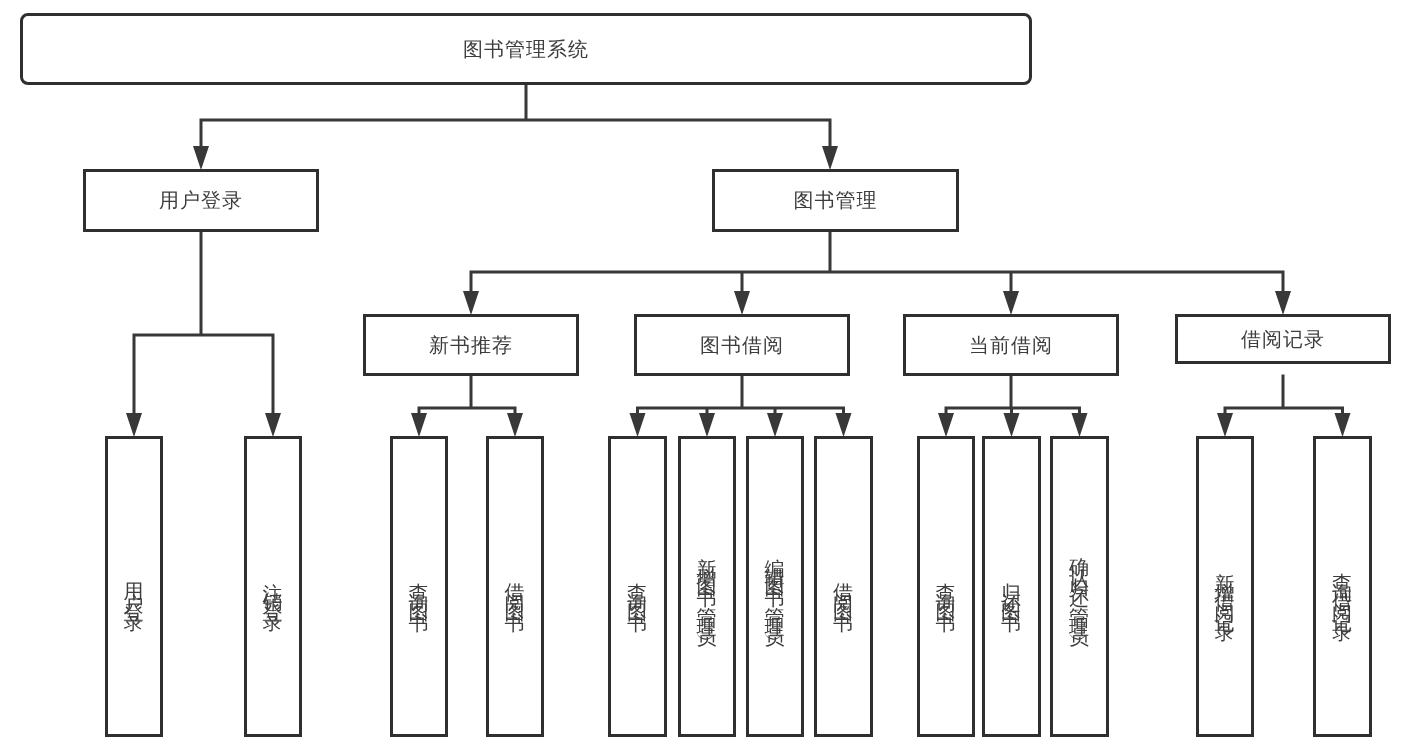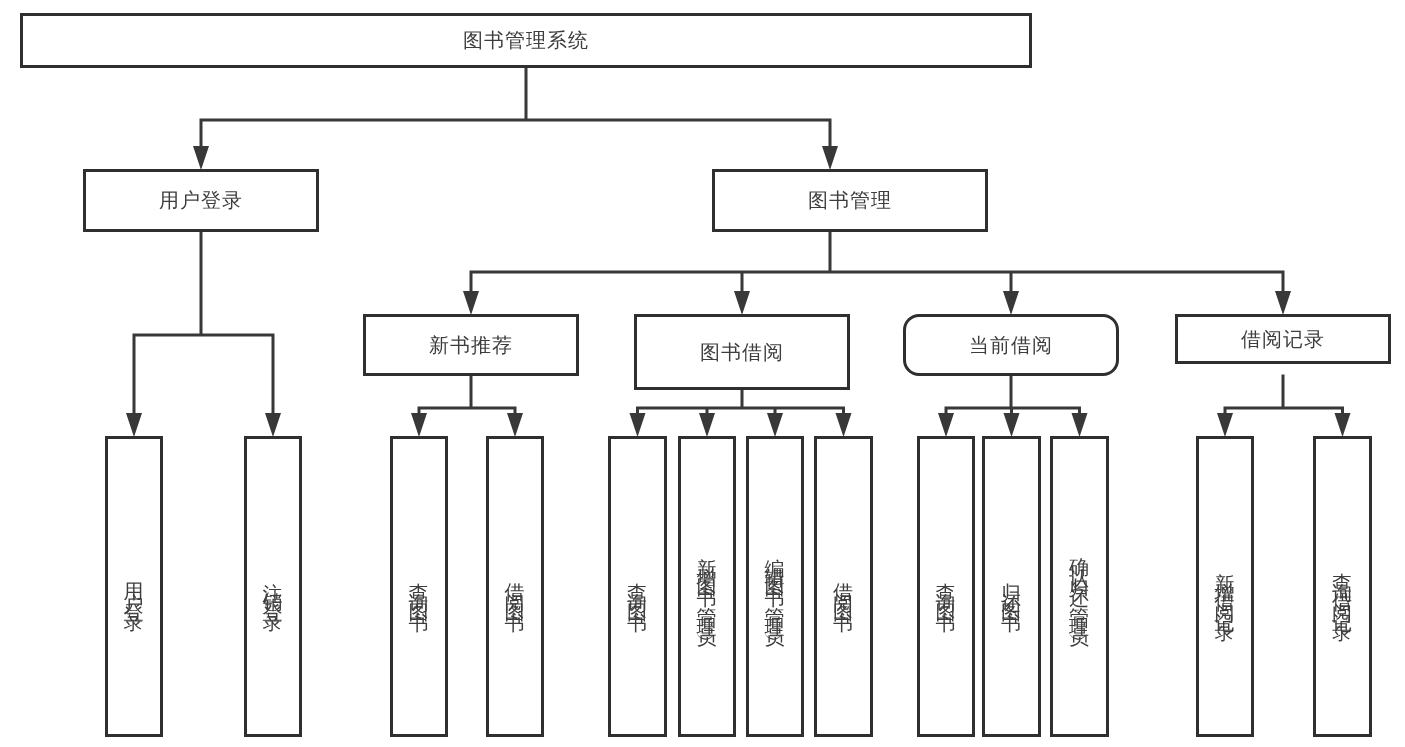--- a/index.html
+++ b/index.html
@@ -70,36 +70,36 @@
       <polygon points="835.5,413 851.5,413 843.5,437" fill="#383838"></polygon>
       <path d="M 1011 376 V 408 M 946 408 H 1079.5 M 946 408 V 419 M 1011.5 408 V 419 M 1079.5 408 V 419" stroke="#383838" stroke-width="3" fill="none" stroke-linecap="square"></path>
       <polygon points="938,413 954,413 946,437" fill="#383838"></polygon>
       <polygon points="1003.5,413 1019.5,413 1011.5,437" fill="#383838"></polygon>
       <polygon points="1071.5,413 1087.5,413 1079.5,437" fill="#383838"></polygon>
       <path d="M 1283 376 V 408 M 1225 408 H 1342.5 M 1225 408 V 419 M 1342.5 408 V 419" stroke="#383838" stroke-width="3" fill="none" stroke-linecap="square"></path>
       <polygon points="1217,413 1233,413 1225,437" fill="#383838"></polygon>
       <polygon points="1334.5,413 1350.5,413 1342.5,437" fill="#383838"></polygon>
     </svg>
   <div id="nodes">
-      <div class="node h" style="left: 20px; top: 13px; width: 1012px; height: 55px;">
+      <div class="node h" style="left: 20px; top: 13px; width: 1012px; height: 72px; border-radius: 8px;">
         <span class="lbl">图书管理系统</span>
       </div>
       <div class="node h" style="left: 83px; top: 169px; width: 236px; height: 63px;">
         <span class="lbl">用户登录</span>
       </div>
-      <div class="node h" style="left: 712px; top: 169px; width: 276px; height: 63px;">
+      <div class="node h" style="left: 712px; top: 169px; width: 247px; height: 63px;">
         <span class="lbl">图书管理</span>
       </div>
       <div class="node h" style="left: 363px; top: 314px; width: 216px; height: 62px;">
         <span class="lbl">新书推荐</span>
       </div>
-      <div class="node h" style="left: 634px; top: 314px; width: 216px; height: 76px;">
+      <div class="node h" style="left: 634px; top: 314px; width: 216px; height: 62px;">
         <span class="lbl">图书借阅</span>
       </div>
-      <div class="node h" style="left: 903px; top: 314px; width: 216px; height: 62px; border-radius: 16px;">
+      <div class="node h" style="left: 903px; top: 314px; width: 216px; height: 62px;">
         <span class="lbl">当前借阅</span>
       </div>
       <div class="node h" style="left: 1175px; top: 314px; width: 216px; height: 50px;">
         <span class="lbl">借阅记录</span>
       </div>
       <div class="node v" style="left: 105px; top: 436px; width: 58px; height: 301px;">
         <span class="lbl">用户登录</span>
       </div>
       <div class="node v" style="left: 244px; top: 436px; width: 58px; height: 301px;">
         <span class="lbl">注销登录</span>

